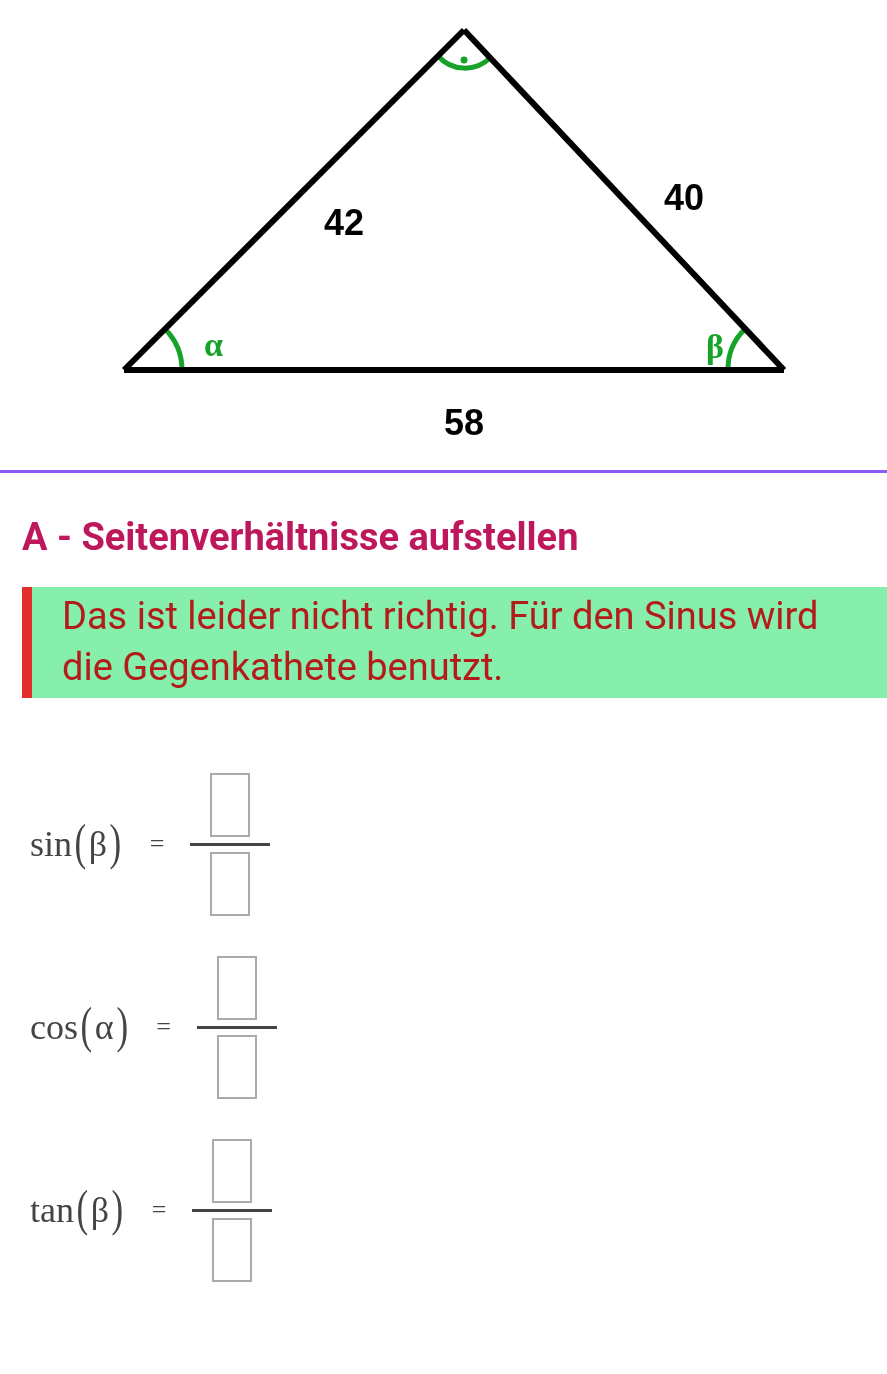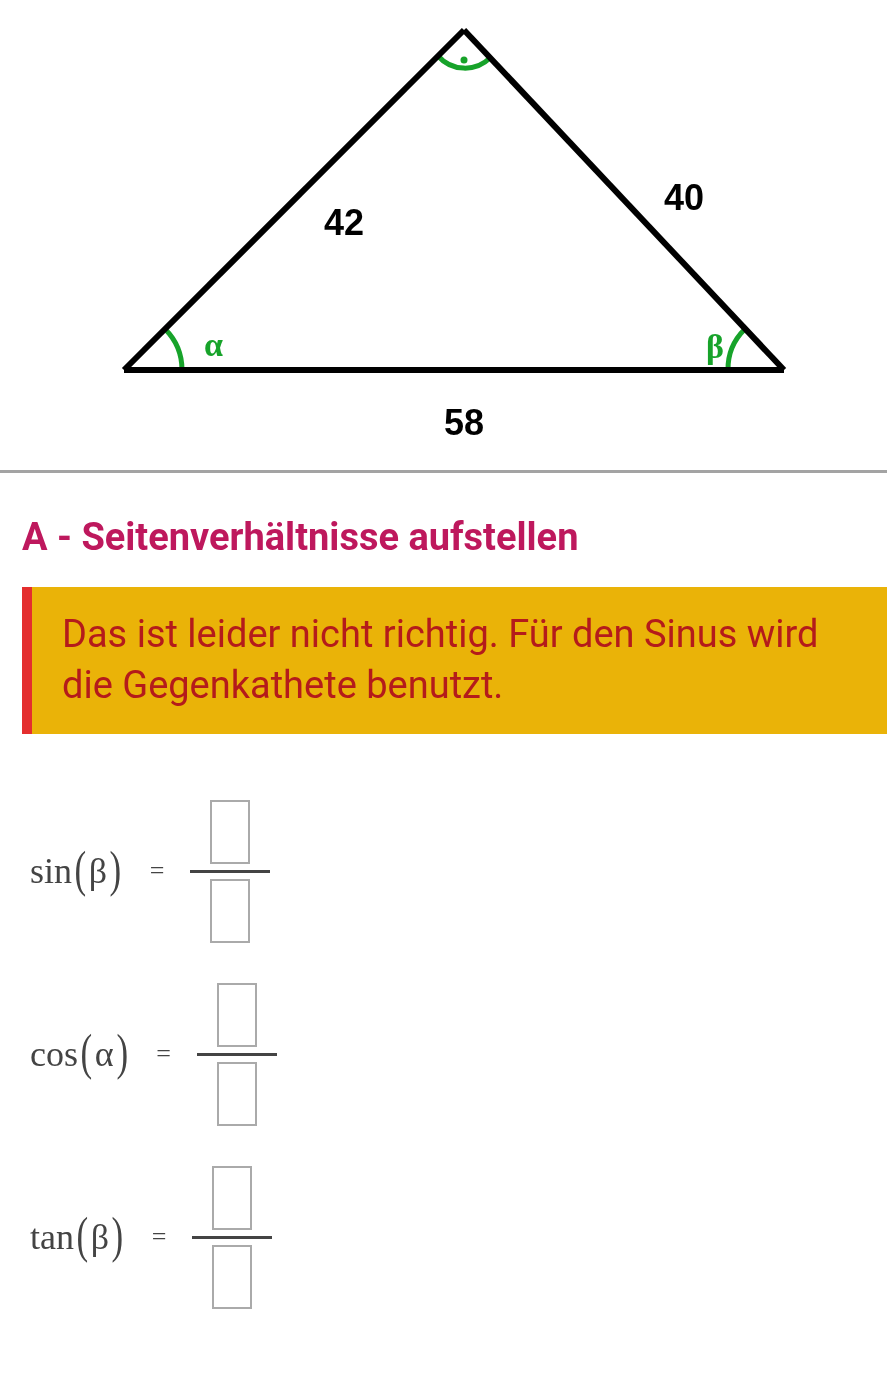--- a/index.html
+++ b/index.html
@@ -8,21 +8,21 @@
     background: #fff;
     color: #222;
     width: 887px;
   }
   .diagram-area {
     width: 100%;
     padding: 10px 0 30px 0;
     display: flex;
     flex-direction: column;
     align-items: center;
-    border-bottom: 3px solid #a3a3a3;
+    border-bottom: 3px solid #8b5cf6;
   }
   .triangle-svg { display: block; }
   .side-label {
     font-size: 36px;
     font-weight: 700;
     fill: #000;
     font-family: Arial, sans-serif;
   }
   .angle-label {
     font-size: 34px;
@@ -31,33 +31,34 @@
     font-family: "Times New Roman", serif;
   }
   .heading {
     font-size: 38px;
     font-weight: 700;
     padding: 42px 22px 28px 22px;
     color: #be185d;
   }
   .error-box {
     margin-left: 22px;
-    background: #eab308;
+    background: #86efac;
     border-left: 10px solid #e42e2e;
-    padding: 22px 30px;
+    padding: 4px 30px;
     font-size: 38px;
     color: #b41b1b;
     line-height: 1.35;
   }
   .equations {
     padding: 60px 30px 40px 30px;
     display: flex;
     flex-direction: column;
     gap: 28px;
     color: #444;
+    margin-top: 9px;
   }
   .eq {
     display: flex;
     align-items: center;
     font-family: "Times New Roman", Cambria, serif;
     font-size: 36px;
     height: 155px;
   }
   .eq .func { display: inline-flex; align-items: center; }
   .eq .paren { font-size: 50px; font-weight: 200; position: relative; top: -2px; font-stretch: condensed; transform: scaleX(0.7);}

